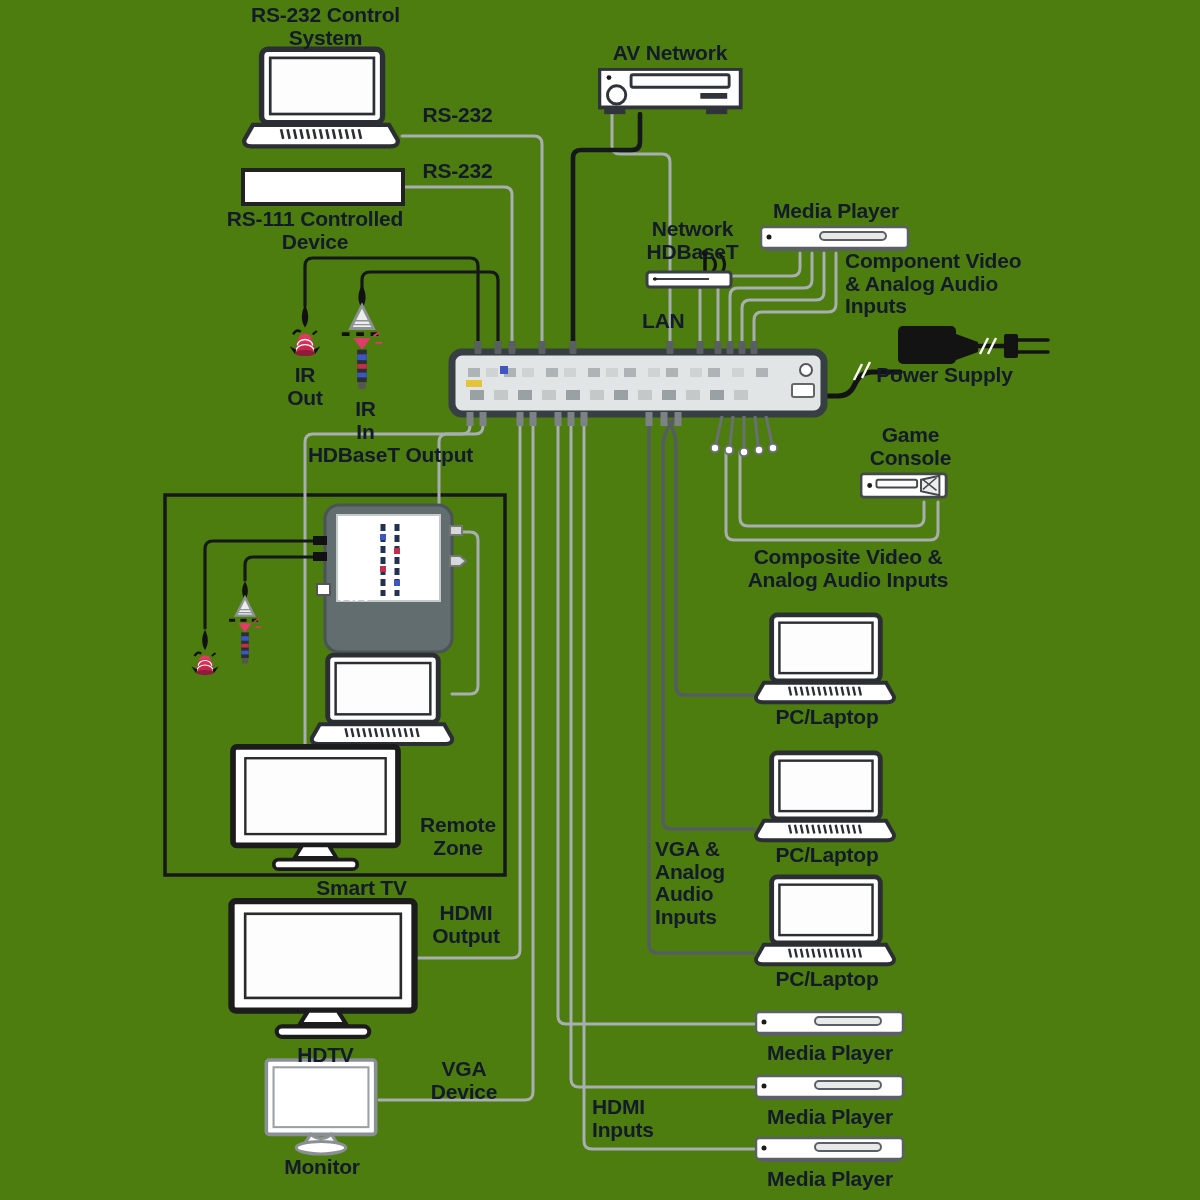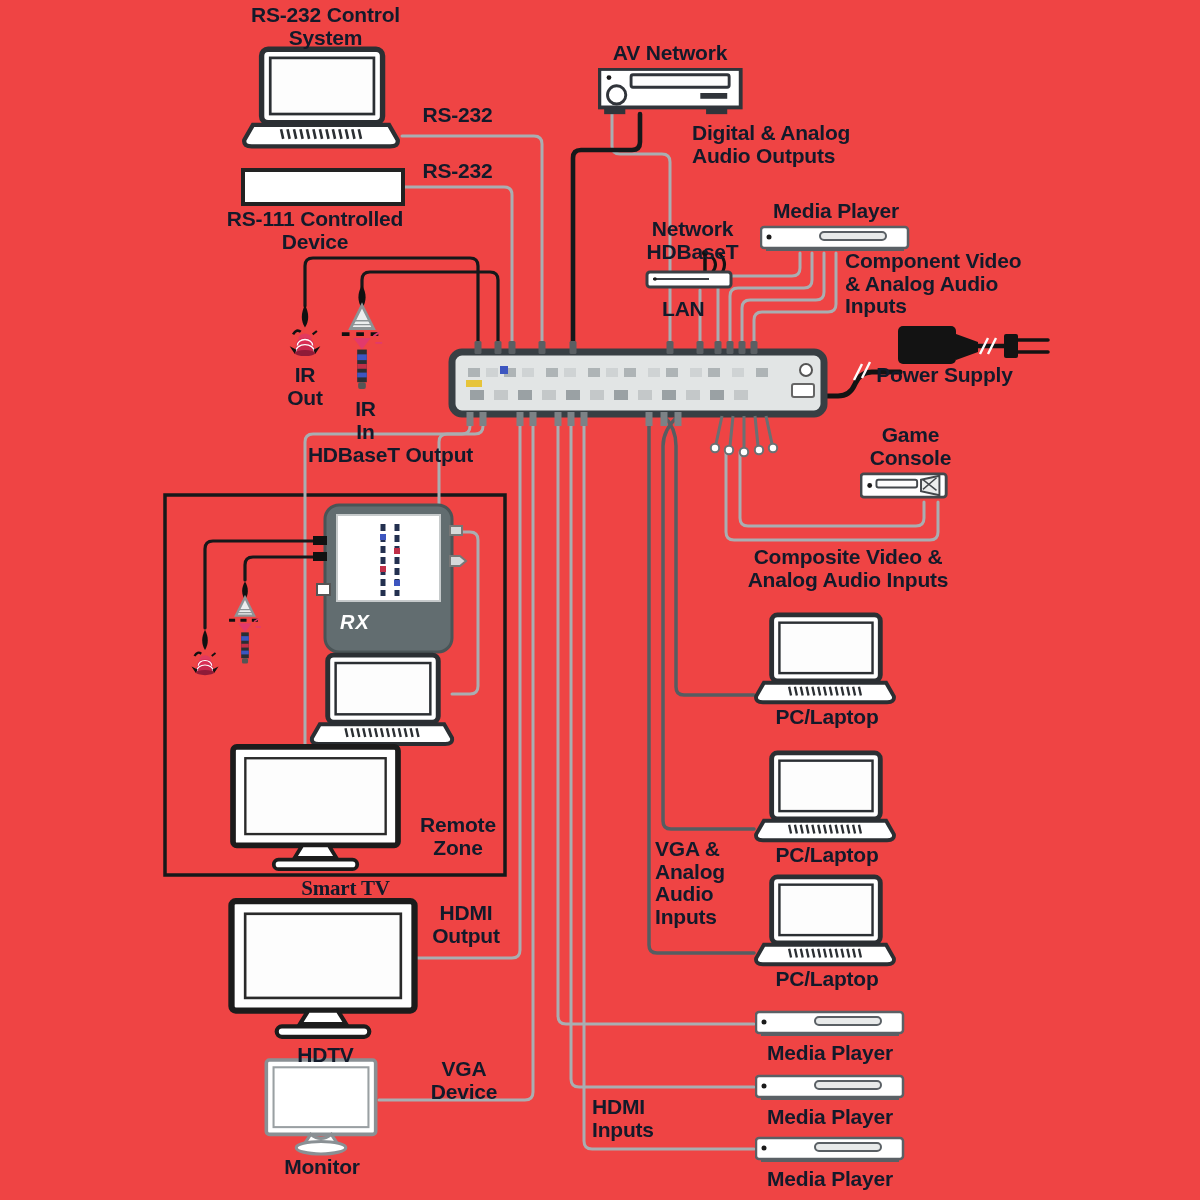--- a/index.html
+++ b/index.html
@@ -1,16 +1,16 @@
 <!DOCTYPE html>
 <html><head>
 <meta charset="utf-8">
 <style>
   html,body{margin:0;padding:0;background:#fff;}
-  .stage{position:relative;width:1200px;height:1200px;background:#ef4444;overflow:hidden;
+  .stage{position:relative;width:1200px;height:1200px;background:#4d7c0f;overflow:hidden;
          font-family:"Liberation Sans",sans-serif;}
   .stage svg.wiring{position:absolute;left:0;top:0;z-index:1;}
   .lbl{position:absolute;z-index:2;font-weight:bold;color:#131a2a;font-size:21px;
        line-height:1.08;text-align:center;white-space:pre-line;letter-spacing:-0.2px;}
   .lbl.left{text-align:left;}
   .lbl.rx{color:#fff;font-style:italic;font-size:20px;text-align:left;letter-spacing:1px;}
   .wire{stroke:#a9aeb1;stroke-width:3;fill:none;stroke-linecap:round;stroke-linejoin:round;}
   .wire.dark{stroke:#565d61;stroke-width:3.5;}
   .wire.black{stroke:#15181a;stroke-width:3.2;}
   .wire.thick{stroke:#15181a;stroke-width:4.6;}
@@ -238,43 +238,41 @@
   <use href="#sym-mediaplayer" x="755" y="1136" width="150" height="28"></use>
 </svg>
 
 <div class="lbl" style="left:228px;top:4px;width:195px;">RS-232 Control
 System</div>
 <div class="lbl" style="left:415px;top:104px;width:85px;">RS-232</div>
 <div class="lbl" style="left:415px;top:160px;width:85px;">RS-232</div>
 <div class="lbl" style="left:215px;top:208px;width:200px;">RS-111 Controlled
 Device</div>
 <div class="lbl" style="left:595px;top:42px;width:150px;">AV Network</div>
-<div class="lbl left" style="left:692px;top:122px;width:190px;">Digital &amp; Analog
-Audio Outputs</div>
 <div class="lbl" style="left:640px;top:218px;width:105px;">Network
 HDBaseT</div>
-<div class="lbl left" style="left:642px;top:298px;width:60px;margin-left:20px;">LAN</div>
+<div class="lbl left" style="left:642px;top:310px;width:60px;">LAN</div>
 <div class="lbl" style="left:762px;top:200px;width:148px;">Media Player</div>
 <div class="lbl left" style="left:845px;top:250px;width:195px;">Component Video
 &amp; Analog Audio
 Inputs</div>
 <div class="lbl" style="left:872px;top:364px;width:145px;">Power Supply</div>
 <div class="lbl" style="left:858px;top:424px;width:105px;">Game
 Console</div>
 <div class="lbl" style="left:738px;top:546px;width:220px;">Composite Video &amp;
 Analog Audio Inputs</div>
 <div class="lbl" style="left:275px;top:364px;width:60px;">IR
 Out</div>
 <div class="lbl" style="left:338px;top:398px;width:55px;">IR
 In</div>
 <div class="lbl" style="left:298px;top:444px;width:185px;">HDBaseT Output</div>
-<div class="lbl rx" style="left:340px;top:612px;width:60px;">RX</div>
+<div class="lbl rx" style="left:340px;top:584px;width:60px;">RX</div>
 <div class="lbl" style="left:408px;top:814px;width:100px;">Remote
 Zone</div>
-<div class="lbl" style="left:288px;top:877px;width:115px;font-family:Liberation Serif, serif;">Smart TV</div>
+<div class="lbl" style="left:304px;top:877px;width:115px;">Smart TV</div>
 <div class="lbl" style="left:420px;top:902px;width:92px;">HDMI
 Output</div>
 <div class="lbl" style="left:278px;top:1044px;width:95px;">HDTV</div>
 <div class="lbl" style="left:418px;top:1058px;width:92px;">VGA
 Device</div>
 <div class="lbl" style="left:272px;top:1156px;width:100px;">Monitor</div>
 <div class="lbl" style="left:762px;top:706px;width:130px;">PC/Laptop</div>
 <div class="lbl" style="left:762px;top:844px;width:130px;">PC/Laptop</div>
 <div class="lbl" style="left:762px;top:968px;width:130px;">PC/Laptop</div>
 <div class="lbl left" style="left:655px;top:838px;width:95px;">VGA &amp;

